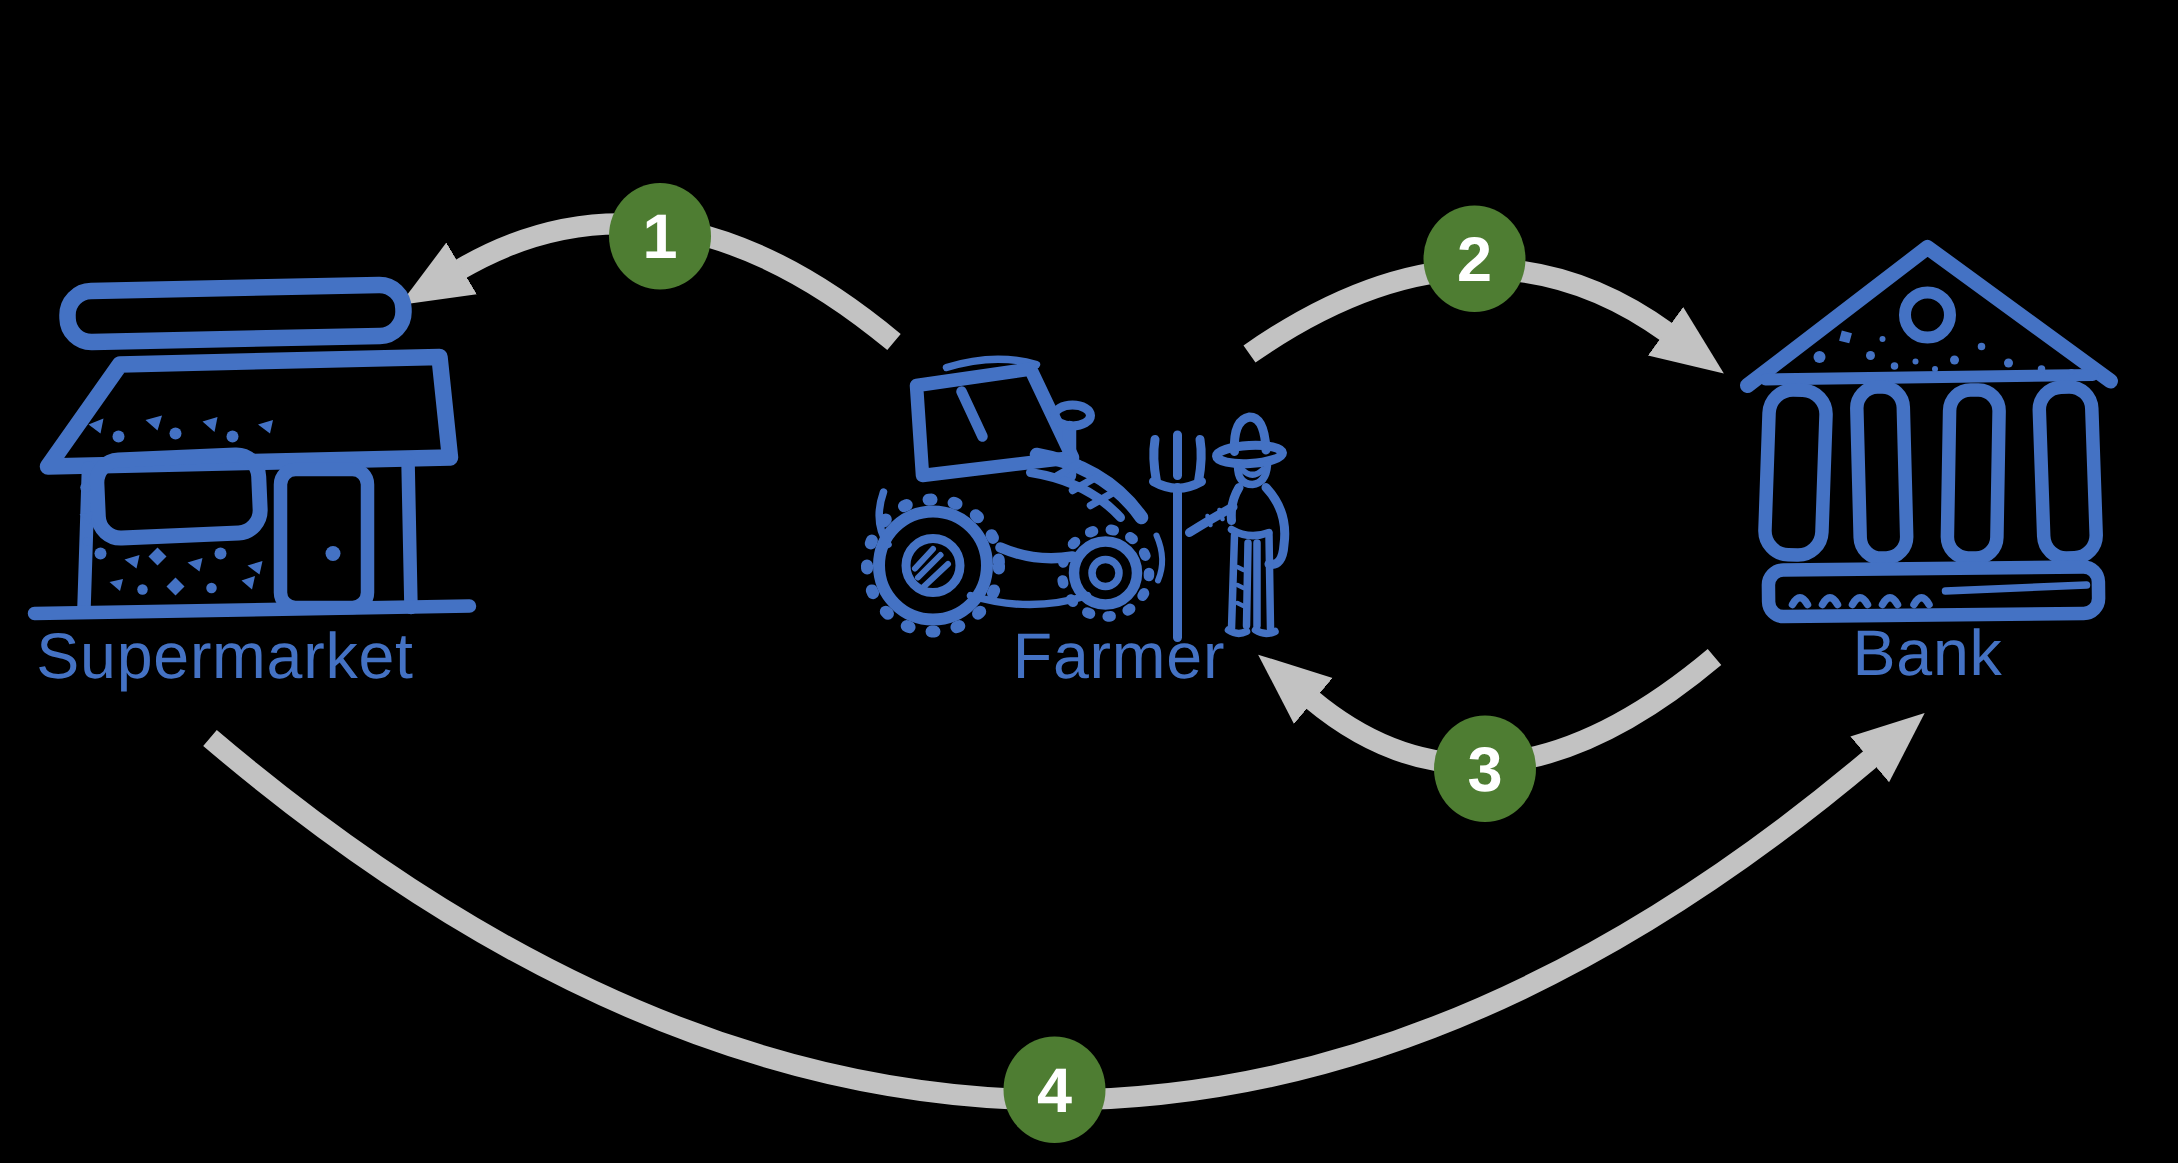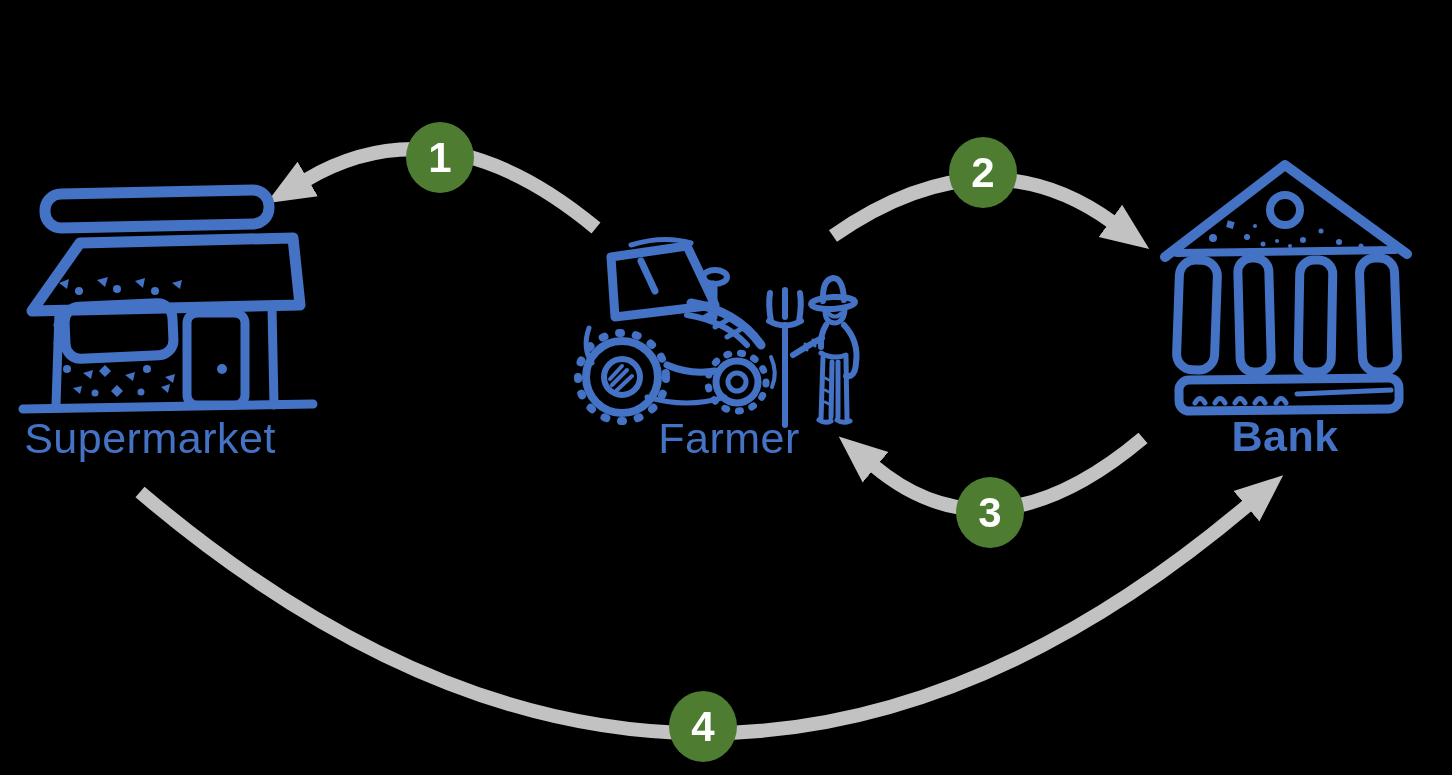--- a/index.html
+++ b/index.html
@@ -203,16 +203,16 @@
     <span>2</span>
   </div>
   <div class="badge" style="left:956px;top:477px;">
     <span>3</span>
   </div>
   <div class="badge" style="left:669px;top:691px;">
     <span>4</span>
   </div>
 
   <div class="node-label" style="left:150px;top:414px;">Supermarket</div>
-  <div class="node-label" style="left:729px;top:414px;">Farmer</div>
-  <div class="node-label" style="left:1285px;top:412px;font-weight:bold;">Bank</div>
+  <div class="node-label" style="left:746px;top:414px;">Farmer</div>
+  <div class="node-label" style="left:1285px;top:412px;">Bank</div>
 
 </div>
 
 </body></html>

